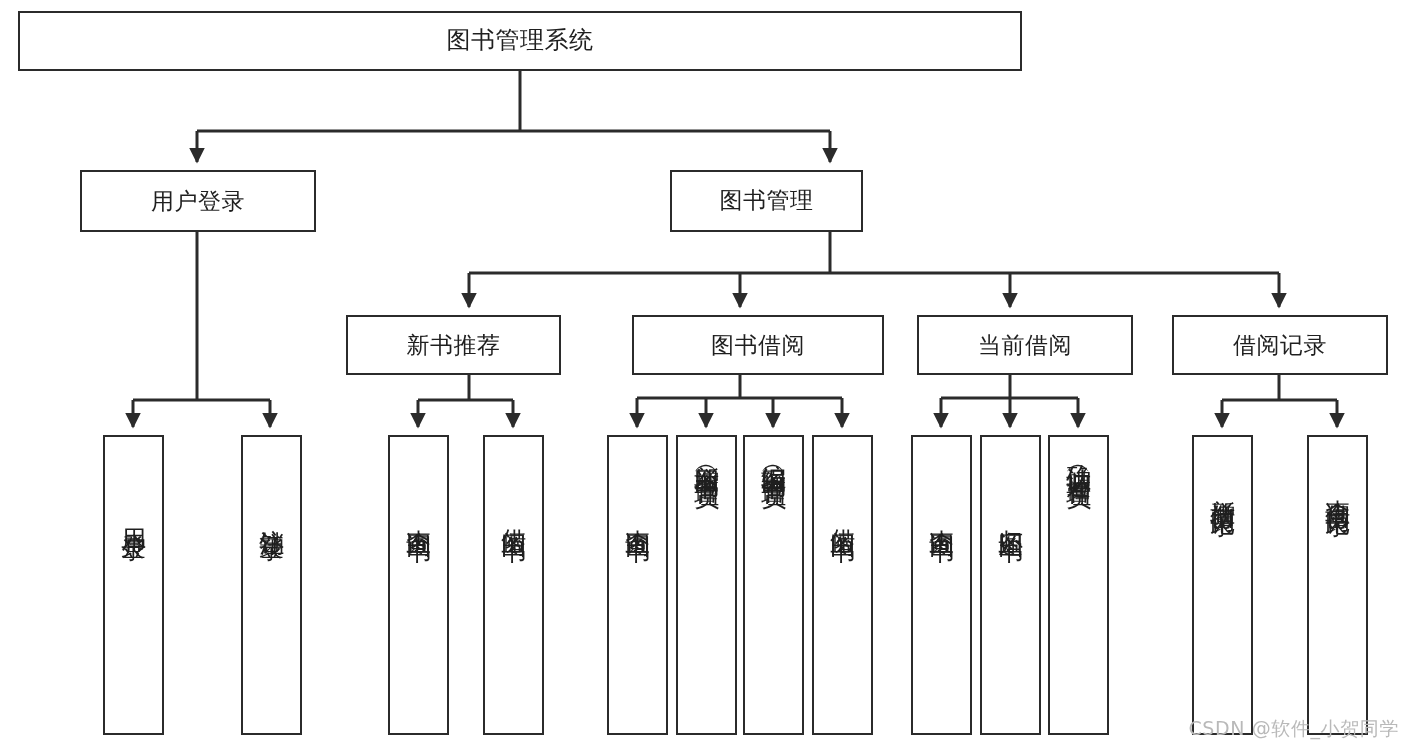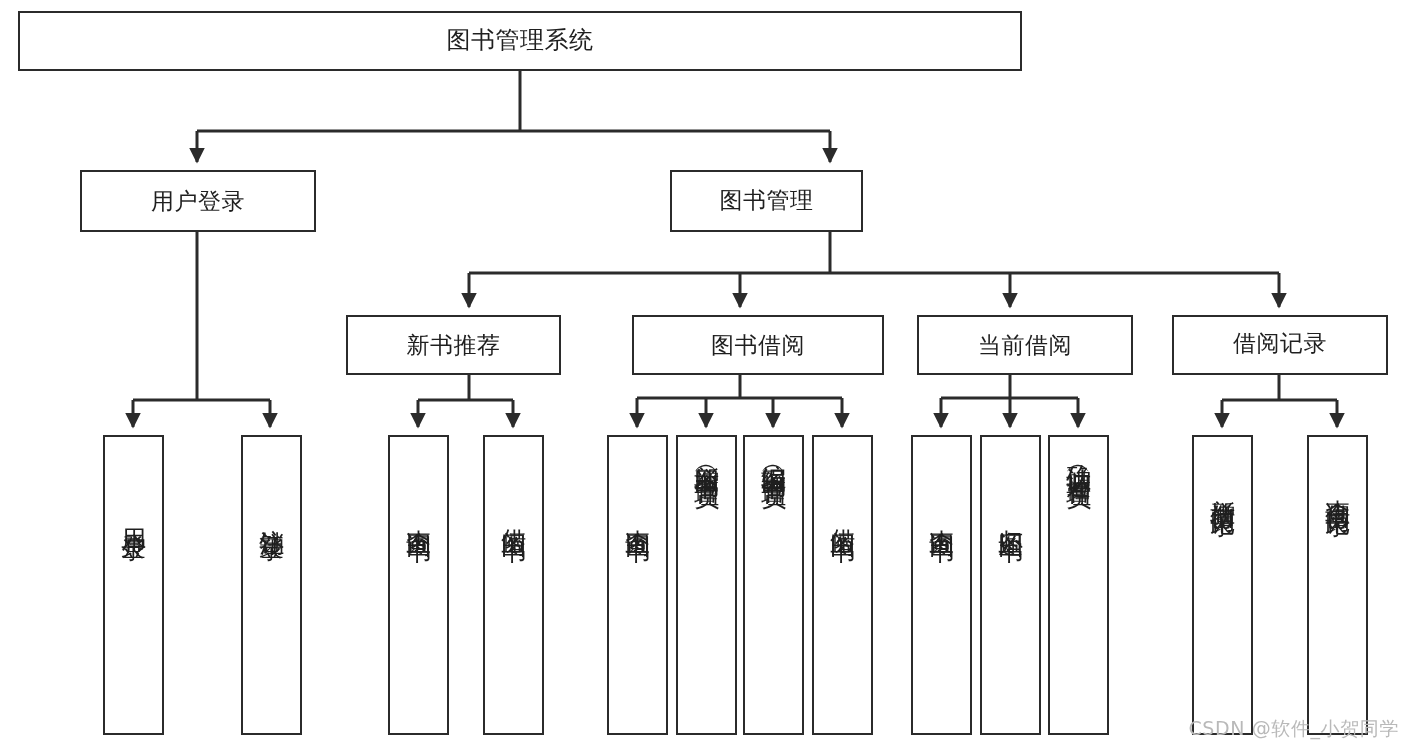--- a/index.html
+++ b/index.html
@@ -140,21 +140,21 @@
 
   <div class="node h-node" style="left:346px; top:315px; width:215px; height:60px;">
     <span class="label">新书推荐</span>
   </div>
   <div class="node h-node" style="left:632px; top:315px; width:252px; height:60px;">
     <span class="label">图书借阅</span>
   </div>
   <div class="node h-node" style="left:902px; top:315px; width:216px; height:60px;margin-left:15px;">
     <span class="label">当前借阅</span>
   </div>
-  <div class="node h-node" style="left:1172px; top:315px; width:216px; height:60px;font-family:Liberation Mono, monospace;">
+  <div class="node h-node" style="left:1172px; top:315px; width:216px; height:60px;">
     <span class="label">借阅记录</span>
   </div>
 
   <div class="node v-node" style="left:103px; top:435px; width:61px; height:300px; padding-top:72px;">
     <span class="label">用户登录</span>
   </div>
   <div class="node v-node" style="left:241px; top:435px; width:61px; height:300px; padding-top:72px;">
     <span class="label">注销登录</span>
   </div>
 

